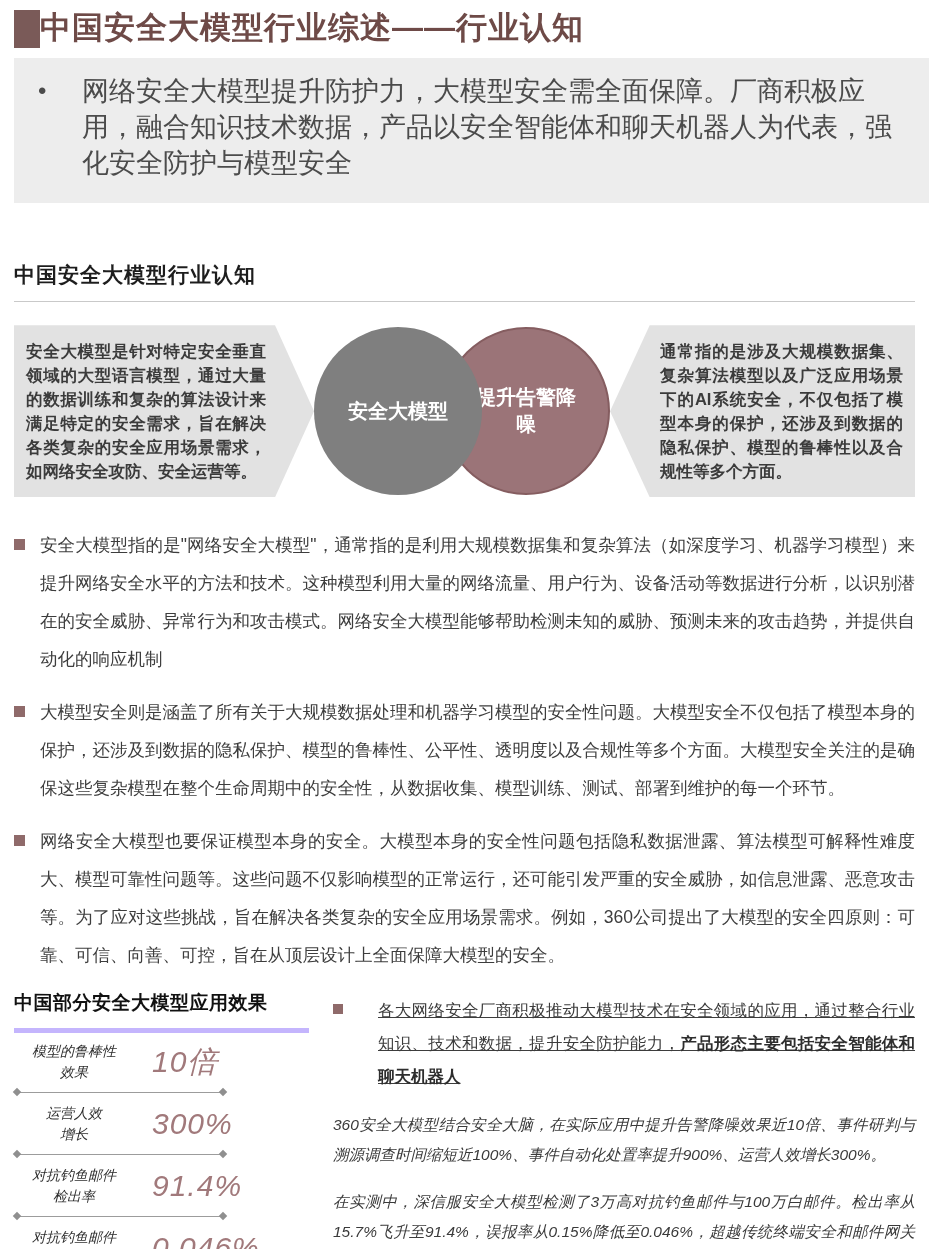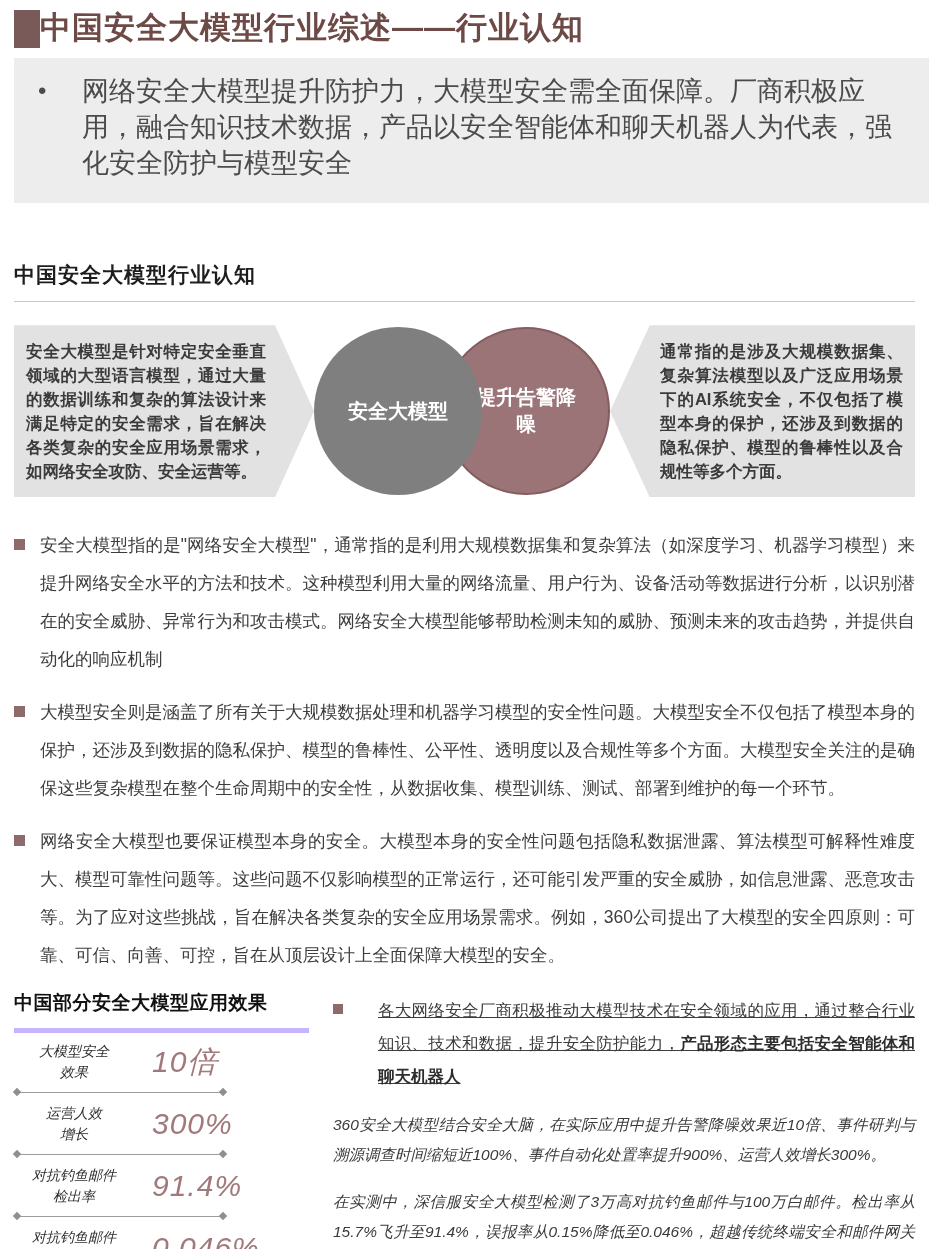--- a/index.html
+++ b/index.html
@@ -122,21 +122,21 @@
       <p>网络安全大模型也要保证模型本身的安全。大模型本身的安全性问题包括隐私数据泄露、算法模型可解释性难度大、模型可靠性问题等。这些问题不仅影响模型的正常运行，还可能引发严重的安全威胁，如信息泄露、恶意攻击等。为了应对这些挑战，旨在解决各类复杂的安全应用场景需求。例如，360公司提出了大模型的安全四原则：可靠、可信、向善、可控，旨在从顶层设计上全面保障大模型的安全。</p>
     </li>
   </ul>
 
   <div class="bottom">
 
     <aside class="stats">
       <h3 class="stats-title">中国部分安全大模型应用效果</h3>
 
       <div class="stat-row">
-        <span class="stat-label">大模型安全
+        <span class="stat-label">模型的鲁棒性
 效果</span>
         <span class="stat-value">10倍</span>
       </div>
       <div class="stat-divider">
           <i></i>
           <span></span>
           <i></i>
         </div>
 
       <div class="stat-row">

